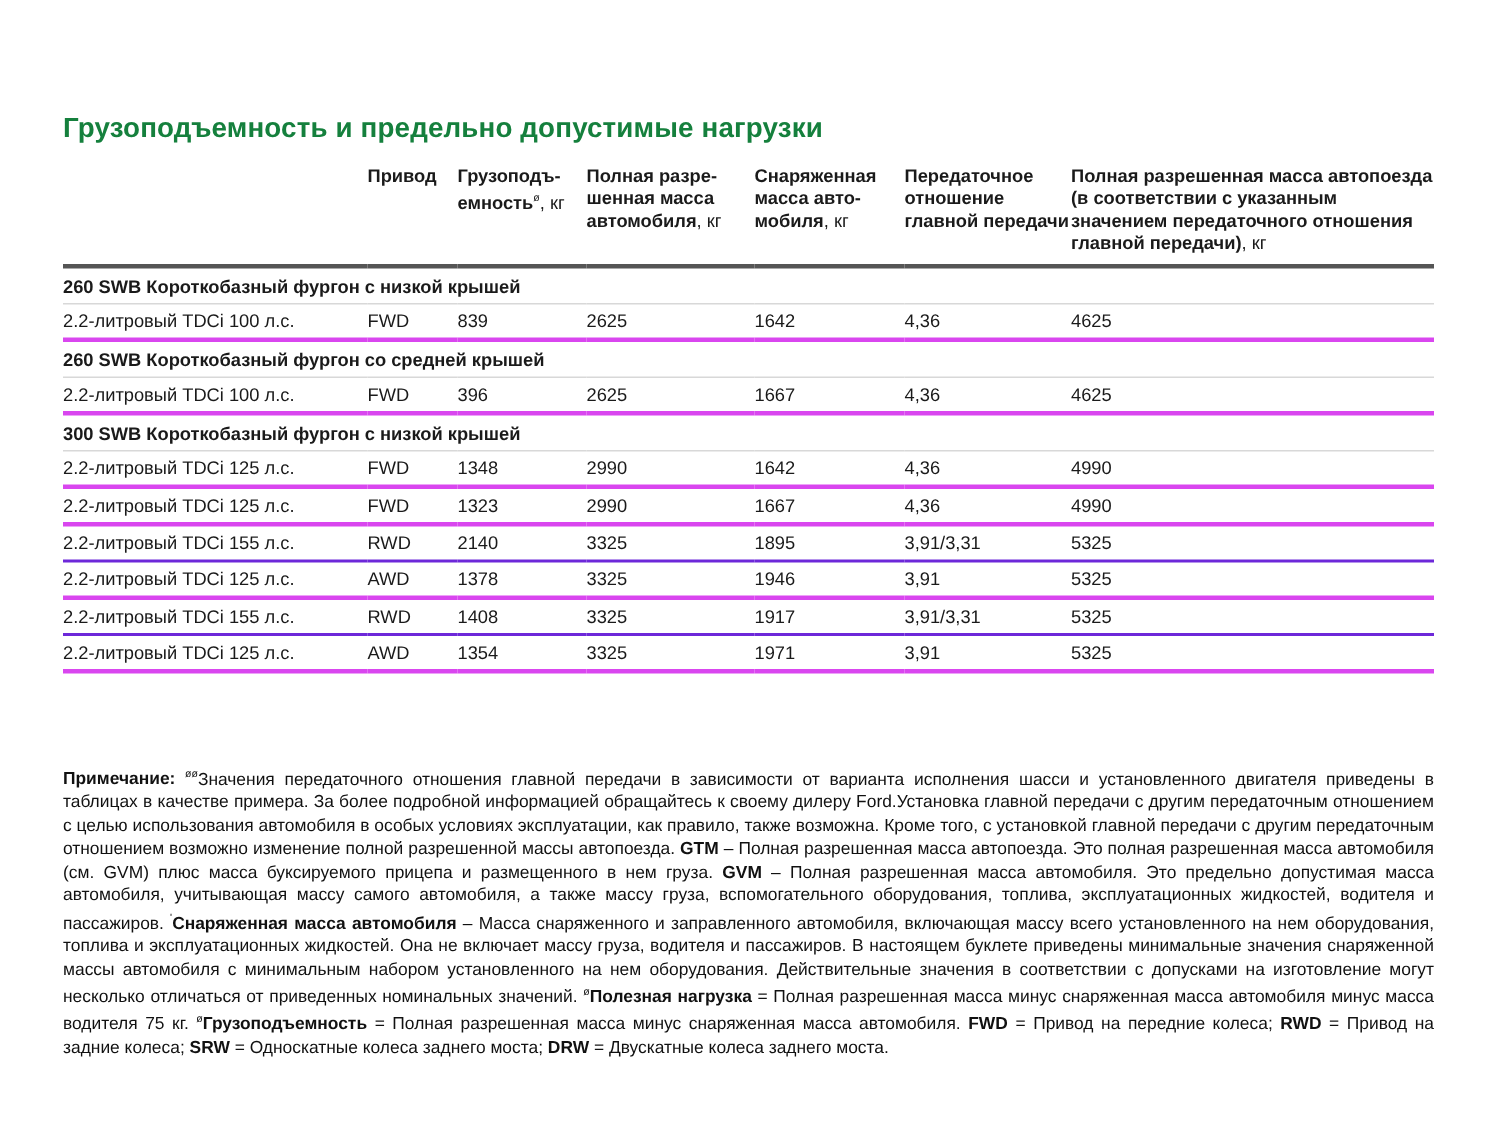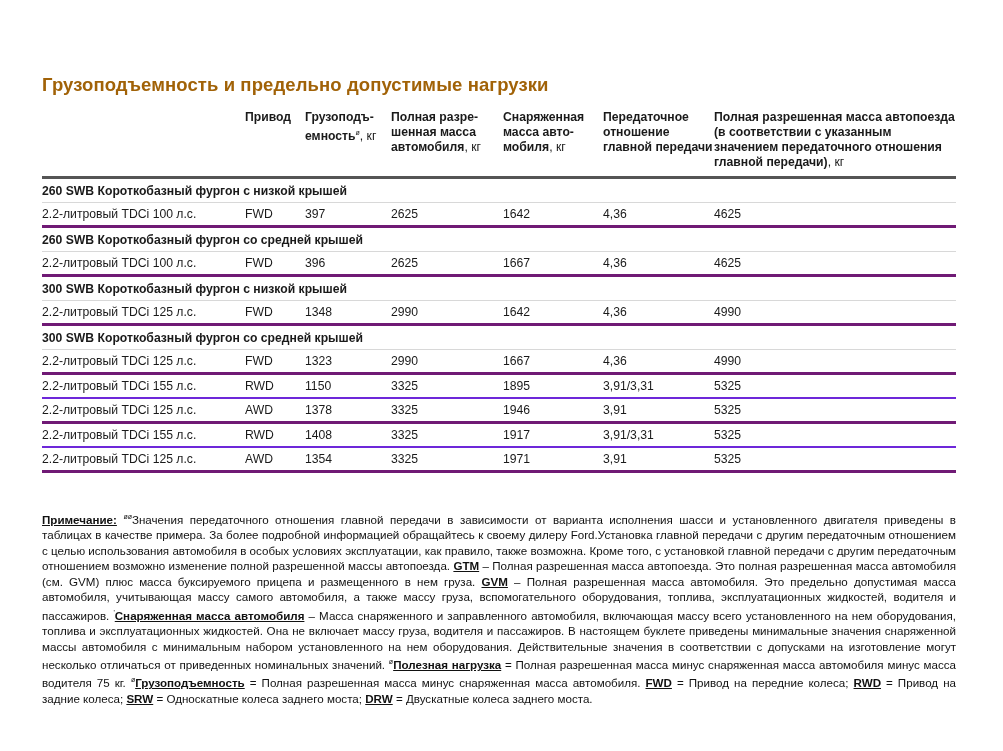--- a/index.html
+++ b/index.html
@@ -1,32 +1,32 @@
 <!DOCTYPE html>
 <html><head>
 <meta charset="utf-8">
 <style>
   html, body { margin: 0; padding: 0; background: #ffffff; }
   body { width: 1003px; height: 751px; position: relative; overflow: hidden;
          font-family: "Liberation Sans", sans-serif; color: #111; }
   .page { position: absolute; left: 42px; top: 0; width: 914px; }
-  .title { position: absolute; top: 74px; left: 0; font-size: 18.5px; font-weight: bold; color: #a16207; letter-spacing: 0.1px; white-space: nowrap; }
+  .title { position: absolute; top: 74px; left: 0; font-size: 18.5px; font-weight: bold; color: #15803d; letter-spacing: 0.1px; white-space: nowrap; }
   table { position: absolute; top: 110px; left: 0; width: 914px; border-collapse: collapse; font-size: 12.2px; }
   th { text-align: left; vertical-align: top; font-weight: bold; font-size: 12.2px; line-height: 15px; padding: 0 0 6px 0; color: #1a1a1a; margin-left: 40px; }
   th .unit { font-weight: normal; }
   th sup { font-size: 7px; font-weight: normal; }
   thead tr { border-bottom: 3px solid #555; }
   td { padding: 0; height: 22px; line-height: 22px; vertical-align: middle; white-space: nowrap; color: #1a1a1a; }
   tr.group td { font-weight: bold; border-bottom: 1px solid #d8d8d8; height: 23px; }
   tr.data td { border-bottom: 2px solid #6d28d9; }
-  tr.data.last td { border-bottom: 3px solid #701a75; }
+  tr.data.last td { border-bottom: 3px solid #d946ef; }
   .c0 { width: 203px; } .c1 { width: 60px; } .c2 { width: 86px; } .c3 { width: 112px; }
   .c4 { width: 100px; } .c5 { width: 111px; } .c6 { width: 242px; }
   .note { position: absolute; top: 509px; left: 0; width: 914px; font-size: 11.6px; line-height: 15.5px; text-align: justify; color: #111; }
-  .note b { font-weight: bold; text-decoration: underline; }
+  .note b { font-weight: bold; }
   .note sup { font-size: 7px; }
 </style>
 </head>
 <body>
 
 <div class="page">
   <div class="title">Грузоподъемность и предельно допустимые нагрузки</div>
 
   <table>
     <thead>
@@ -40,21 +40,21 @@
           <th class="c6"><span>Полная разрешенная масса автопоезда (в соответствии с указанным значением передаточного отношения главной передачи)</span><span class="unit">, кг</span></th>
         </tr>
     </thead>
     <tbody id="tbody">
         <tr class="group">
           <td colspan="7">260 SWB Короткобазный фургон с низкой крышей</td>
         </tr>
         <tr class="data last">
           <td class="c0">2.2-литровый TDCi 100 л.с.</td>
           <td class="c1">FWD</td>
-          <td class="c2">397</td>
+          <td class="c2">839</td>
           <td class="c3">2625</td>
           <td class="c4">1642</td>
           <td class="c5">4,36</td>
           <td class="c6">4625</td>
         </tr>
         <tr class="group">
           <td colspan="7">260 SWB Короткобазный фургон со средней крышей</td>
         </tr>
         <tr class="data last">
           <td class="c0">2.2-литровый TDCi 100 л.с.</td>
@@ -70,36 +70,33 @@
         </tr>
         <tr class="data last">
           <td class="c0">2.2-литровый TDCi 125 л.с.</td>
           <td class="c1">FWD</td>
           <td class="c2">1348</td>
           <td class="c3">2990</td>
           <td class="c4">1642</td>
           <td class="c5">4,36</td>
           <td class="c6">4990</td>
         </tr>
-        <tr class="group">
-          <td colspan="7">300 SWB Короткобазный фургон со средней крышей</td>
-        </tr>
         <tr class="data last">
           <td class="c0">2.2-литровый TDCi 125 л.с.</td>
           <td class="c1">FWD</td>
           <td class="c2">1323</td>
           <td class="c3">2990</td>
           <td class="c4">1667</td>
           <td class="c5">4,36</td>
           <td class="c6">4990</td>
         </tr>
         <tr class="data">
           <td class="c0">2.2-литровый TDCi 155 л.с.</td>
           <td class="c1">RWD</td>
-          <td class="c2">1150</td>
+          <td class="c2">2140</td>
           <td class="c3">3325</td>
           <td class="c4">1895</td>
           <td class="c5">3,91/3,31</td>
           <td class="c6">5325</td>
         </tr>
         <tr class="data last">
           <td class="c0">2.2-литровый TDCi 125 л.с.</td>
           <td class="c1">AWD</td>
           <td class="c2">1378</td>
           <td class="c3">3325</td>

